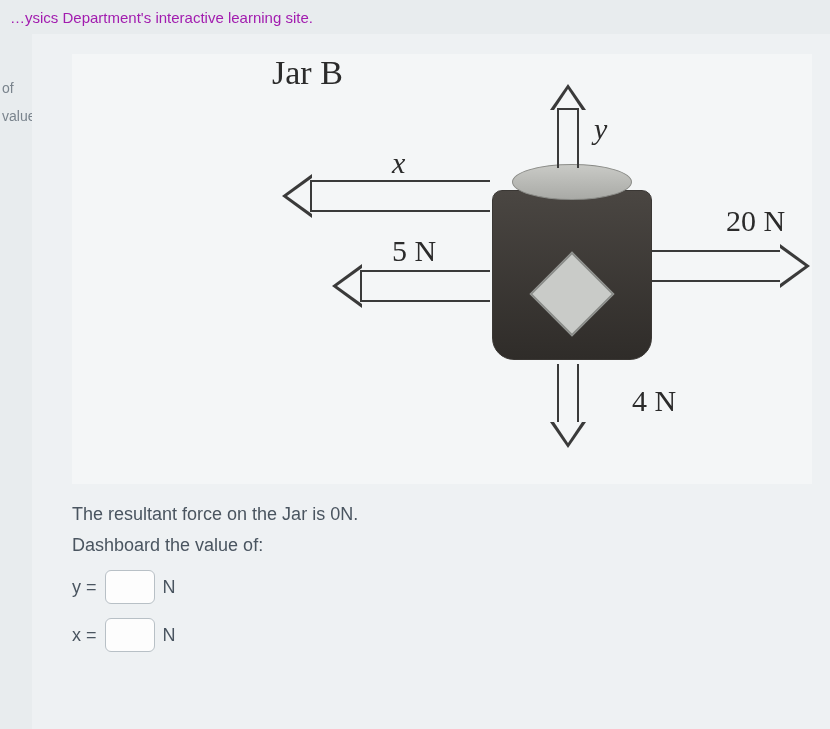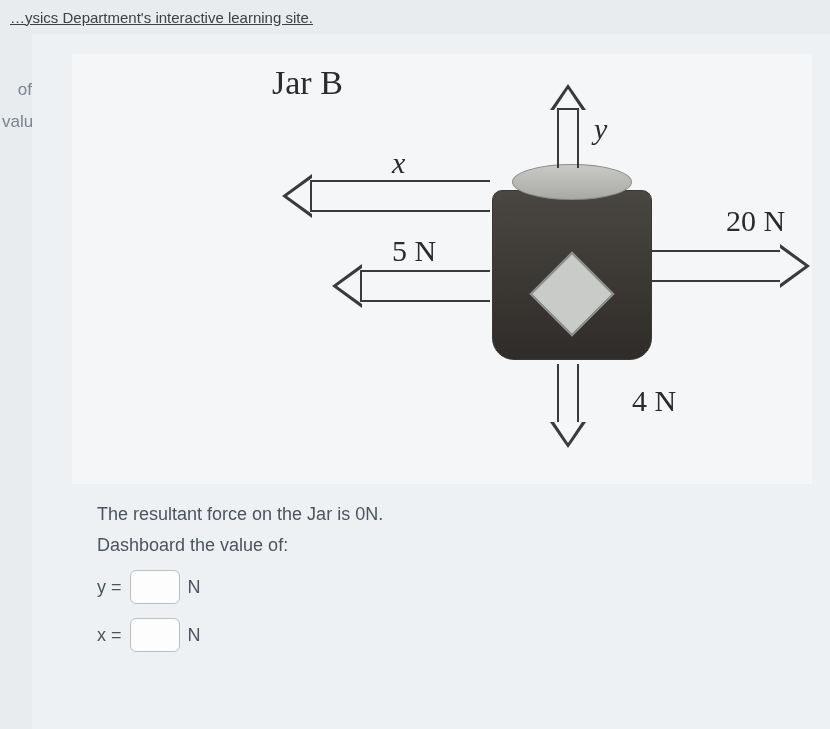--- a/index.html
+++ b/index.html
@@ -1,42 +1,42 @@
 <!DOCTYPE html>
 <html><head>
 <meta charset="utf-8">
 <style>
 * { box-sizing: border-box; margin: 0; padding: 0; }
 html, body { width: 830px; height: 729px; font-family: "Segoe UI", Arial, sans-serif; background: #d8dde0; overflow: hidden; }
 .topbar { display: flex; align-items: center; height: 34px; padding: 0 10px; background: #e8ecee; color: #5a6570; font-size: 15px; gap: 18px; }
-.topbar .site { flex: 1; color: #404040; text-decoration: underline; }
+.topbar .site { flex: 1; color: #a21caf; }
 .topbar .nav a { color: #5a6570; text-decoration: none; font-size: 14px; margin-left: 14px; }
 .layout { display: flex; height: calc(100% - 34px); }
-.sidebar { width: 32px; background: #e8ecee; padding-top: 40px; font-size: 17px; color: #7a848d; text-align: right; }
+.sidebar { width: 32px; background: #e8ecee; padding-top: 40px; font-size: 14px; color: #7a848d; }
 .sidebar div { padding: 6px 0 6px 2px; }
 .main { flex: 1; background: #eef1f3; position: relative; padding: 20px 20px 20px 40px; }
 .diagram { position: relative; width: 740px; height: 430px; background: #f4f6f7; }
-.title { position: absolute; left: 200px; top: 10px; font-family: "Times New Roman", serif; font-size: 34px; color: #2b2b2b; text-align: center; }
+.title { position: absolute; left: 200px; top: 0; font-family: "Times New Roman", serif; font-size: 34px; color: #2b2b2b; text-align: center; }
 .jar { position: absolute; left: 420px; top: 110px; width: 160px; height: 200px; }
 .jar .lid { position: absolute; top: 0; left: 20px; width: 120px; height: 36px; background: linear-gradient(#c9cac6,#a9aaa6); border: 1px solid #8a8b87; border-radius: 60px/18px; }
 .jar .body { position: absolute; top: 26px; left: 0; width: 160px; height: 170px; background: linear-gradient(#4a4642,#2f2c29); border: 1px solid #3a3734; border-radius: 10px 10px 22px 22px; }
 .jar .diamond { position: absolute; top: 100px; left: 50px; width: 60px; height: 60px; background: #c9cbc8; border: 2px solid #8a8c89; transform: rotate(45deg); }
 .arrow { position: absolute; }
 .shaft { position: absolute; background: transparent; border: 2px solid #3a3a3a; }
 .head-right { position: absolute; width: 0; height: 0; border-top: 22px solid transparent; border-bottom: 22px solid transparent; border-left: 30px solid #3a3a3a; }
 .head-right::after { content:""; position:absolute; left:-30px; top:-18px; width:0; height:0; border-top:18px solid transparent; border-bottom:18px solid transparent; border-left:25px solid #f4f6f7; }
 .head-left { position: absolute; width: 0; height: 0; border-top: 22px solid transparent; border-bottom: 22px solid transparent; border-right: 30px solid #3a3a3a; }
 .head-left::after { content:""; position:absolute; right:-30px; top:-18px; width:0; height:0; border-top:18px solid transparent; border-bottom:18px solid transparent; border-right:25px solid #f4f6f7; }
 .head-up { position: absolute; width: 0; height: 0; border-left: 18px solid transparent; border-right: 18px solid transparent; border-bottom: 26px solid #3a3a3a; }
 .head-up::after { content:""; position:absolute; left:-14px; top:5px; width:0; height:0; border-left:14px solid transparent; border-right:14px solid transparent; border-bottom:21px solid #f4f6f7; }
 .head-down { position: absolute; width: 0; height: 0; border-left: 18px solid transparent; border-right: 18px solid transparent; border-top: 26px solid #3a3a3a; }
 .head-down::after { content:""; position:absolute; left:-14px; bottom:5px; width:0; height:0; border-left:14px solid transparent; border-right:14px solid transparent; border-top:21px solid #f4f6f7; }
 .flabel { position: absolute; font-family: "Times New Roman", serif; font-size: 30px; color: #2b2b2b; }
 .fxlabel { font-style: italic; }
-.qblock { margin-top: 20px; color: #4a5560; font-size: 18px; margin-left: 25px; }
+.qblock { margin-top: 20px; color: #4a5560; font-size: 18px; }
 .qblock p { margin: 10px 0; }
 .ansrow { display: flex; align-items: center; gap: 8px; margin: 14px 0; color: #4a5560; font-size: 18px; }
 .ansrow input { width: 50px; height: 34px; border: 1px solid #b8c0c6; border-radius: 6px; background: #fdfdfd; text-align: center; font-size: 16px; }
 </style>
 </head>
 <body>
 
 <div class="topbar">
   <span class="site">…ysics Department's interactive learning site.</span>
 </div>

